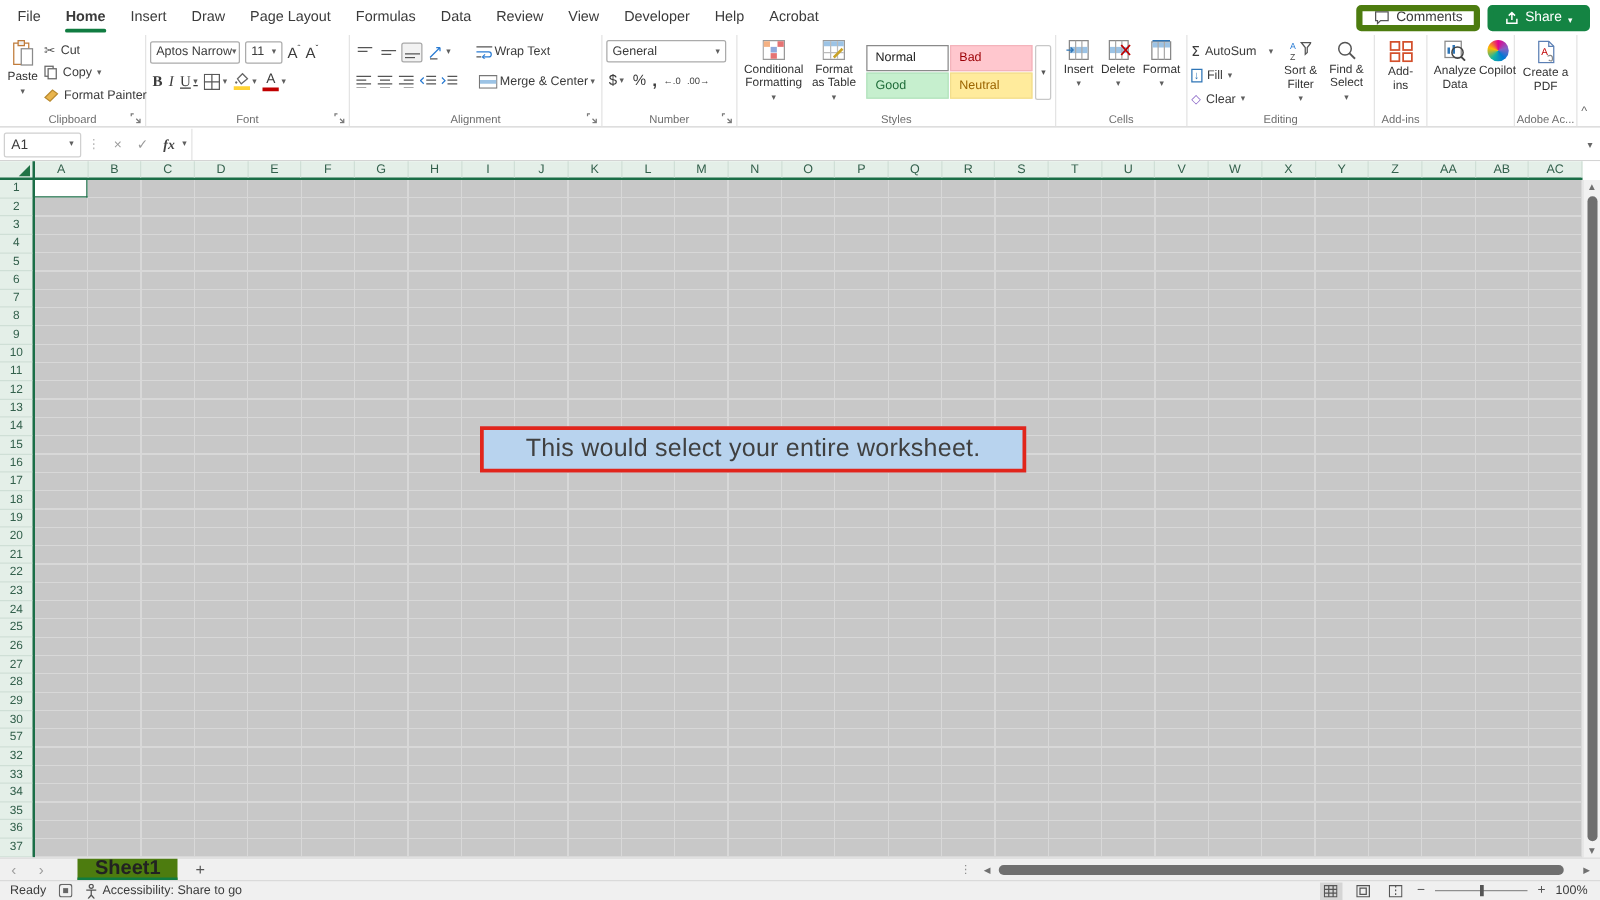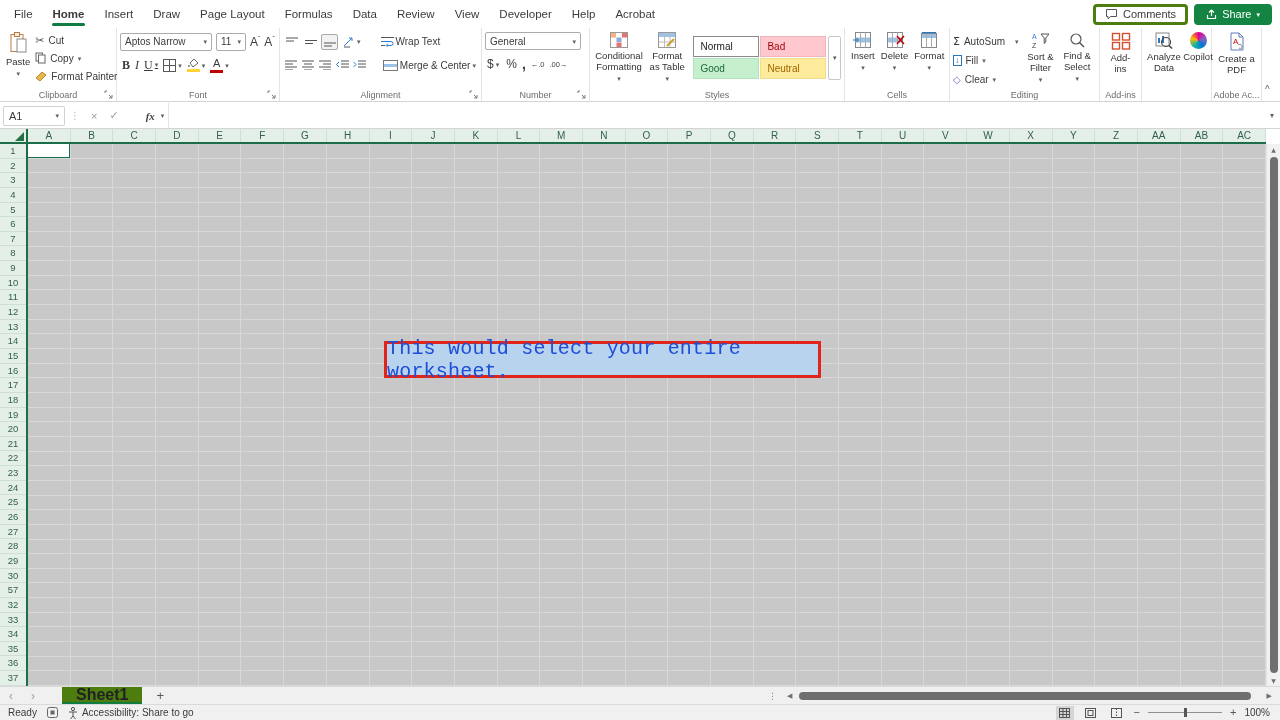--- a/index.html
+++ b/index.html
@@ -8,21 +8,21 @@
   body{font-family:"Liberation Sans",sans-serif; background:#fff; color:#3b3b3b; position:relative;}
   .band{position:absolute; left:0; right:0;}
 
   
   #menubar{top:0;height:28px;background:#fff;display:flex;align-items:center;}
   #menu-tabs{display:flex;align-items:flex-end;height:100%;padding-left:4px;}
   .mtab{font-size:11.5px;padding:0 10px;height:100%;display:flex;align-items:center;position:relative;cursor:default;}
   .mtab.active{font-weight:bold;}
   .mtab.active::after{content:"";position:absolute;left:9px;right:9px;bottom:2px;height:3px;background:var(--accent);border-radius:2px;}
   #menubar-right{margin-left:auto;display:flex;align-items:center;gap:6px;padding-right:8px;}
-  .pillbtn{display:flex;align-items:center;gap:5px;height:21px;padding:0 9px;border:3px solid #4d7c0f;border-radius:4px;font-size:11px;background:#fff;}
+  .pillbtn{display:flex;align-items:flex-end;gap:5px;height:21px;padding:0 9px;border:5px solid #4d7c0f;border-radius:4px;font-size:11px;background:#fff;}
   #share-btn{background:#148443;border-color:#148443;color:#fff;}
   #share-btn .car{color:#fff;}
 
   
   #ribbon{top:28px;height:74px;background:#fff;border-bottom:1px solid #d4d4d4;display:flex;}
   .grp{position:relative;border-right:1px solid #e4e4e4;padding:3px 3px 13px 3px;display:flex;flex:0 0 auto;}
   .gname{position:absolute;bottom:1px;left:0;right:0;text-align:center;font-size:9px;color:#6d6d6d;white-space:nowrap;overflow:hidden;}
   .launch{position:absolute;bottom:2px;right:3px;width:9px;height:9px;color:#7a7a7a;}
   .lb{display:flex;flex-direction:column;align-items:center;justify-content:flex-start;font-size:9.5px;color:#333;padding:1px 3px;text-align:center;line-height:1.15;gap:2px;}
   .lb .lbl{margin-top:1px;}
@@ -40,21 +40,21 @@
   #style-gallery{display:grid;grid-template-columns:66px 66px;grid-auto-rows:21px;gap:1px;margin:5px 0 0 4px;}
   .gal-strip{width:13px;height:44px;border:1px solid #c8c8c8;border-radius:2px;margin:5px 0 0 2px;display:flex;align-items:center;justify-content:center;font-size:7px;color:#555;}
   #copilot-ic{width:17px;height:17px;border-radius:50%;background:conic-gradient(#e3008c,#8661c5,#0078d4,#12b5a2,#ffb900,#e3008c);}
   #collapse-grp{border-right:none;align-items:flex-end;padding-bottom:6px;}
 
   
   #fbar{top:103px;height:26px;background:#fff;border-bottom:1px solid #d4d4d4;display:flex;align-items:center;font-size:11px;}
   #name-box{width:62px;height:20px;margin-left:3px;display:flex;align-items:center;justify-content:space-between;padding:0 5px;border:1px solid #d0d0d0;border-radius:2px;text-align:center;}
   .vsep{color:#b5b5b5;font-size:10px;padding:0 5px;}
   .fb-ic{padding:0 6px;color:#9b9b9b;font-size:11px;}
-  #fx-ic{color:#444;font-style:italic;font-family:"Liberation Serif",serif;font-weight:bold;margin-left:15px;}
+  #fx-ic{color:#444;font-style:italic;font-family:"Liberation Serif",serif;font-weight:bold;}
   #formula-input{flex:1;height:100%;border-left:1px solid #e4e4e4;margin-left:4px;}
   #fbar-chevron{padding:0 6px;color:#666;font-size:8px;}
 
   
   #gridwrap{top:129px;height:557px;background:#fff;}
   #corner{position:absolute;left:0;top:0;width:28px;height:15px;background:#e4efe8;border-right:2px solid var(--selgreen);border-bottom:2px solid var(--selgreen);}
   #corner .tri{position:absolute;right:2px;bottom:1px;width:0;height:0;border-left:9px solid transparent;border-bottom:9px solid #217346;}
   #colh{position:absolute;left:28px;top:0;width:1238px;height:15px;display:flex;background:#e4efe8;border-bottom:2px solid var(--selgreen);}
   .ch{flex:0 0 42.69px;font-size:10px;color:#33604c;text-align:center;line-height:13px;border-right:1px solid #cfdfd6;overflow:hidden;}
   #rowh{position:absolute;left:0;top:15px;width:28px;bottom:0;background:#e4efe8;border-right:2px solid var(--selgreen);overflow:hidden;}
@@ -159,21 +159,21 @@
     </div>
     <div class="gname">Clipboard</div>
     <svg class="launch" viewBox="0 0 9 9">
         <path d="M1 3 V1 h2 M5 5 l3 3 M8 5 v3 h-3" fill="none" stroke="#7a7a7a"></path>
       </svg>
   </div>
 
   <div class="grp" style="width:163px">
     <div class="scol" style="width:100%;gap:4px;padding-top:1px">
       <div class="srow" style="height:19px">
-        <div class="selbox" style="width:92px">
+        <div class="selbox" style="width:72px">
             <span>Aptos Narrow</span>
             <span class="car">▾</span>
           </div>
         <div class="selbox" style="width:30px">
             <span>11</span>
             <span class="car">▾</span>
           </div>
         <span style="font-size:12px"><span>A</span><sup style="font-size:7px">ˆ</sup></span>
         <span style="font-size:12px"><span>A</span><sup style="font-size:7px">ˇ</sup></span>
       </div>
@@ -580,21 +580,21 @@
       <div class="rh">57</div>
       <div class="rh">32</div>
       <div class="rh">33</div>
       <div class="rh">34</div>
       <div class="rh">35</div>
       <div class="rh">36</div>
       <div class="rh">37</div>
     </div>
   <div id="cells"></div>
   <div id="active-cell"></div>
-  <div id="callout" style="background: rgb(184, 211, 238); border-color: rgb(225, 37, 27); color: #1d4ed8; font-family: Liberation Mono, monospace;">
+  <div id="callout" style="background: rgb(184, 211, 238); border-color: rgb(225, 37, 27); color: #404040;">
       <span>This would select your entire worksheet.</span>
     </div>
   <div id="vscroll">
     <span class="arr glyph" style="top:2px">▲</span>
     <div id="vthumb"></div>
     <span class="arr glyph" style="bottom:2px">▼</span>
   </div>
 </div>
 
 <div class="band" id="sheetbar">

